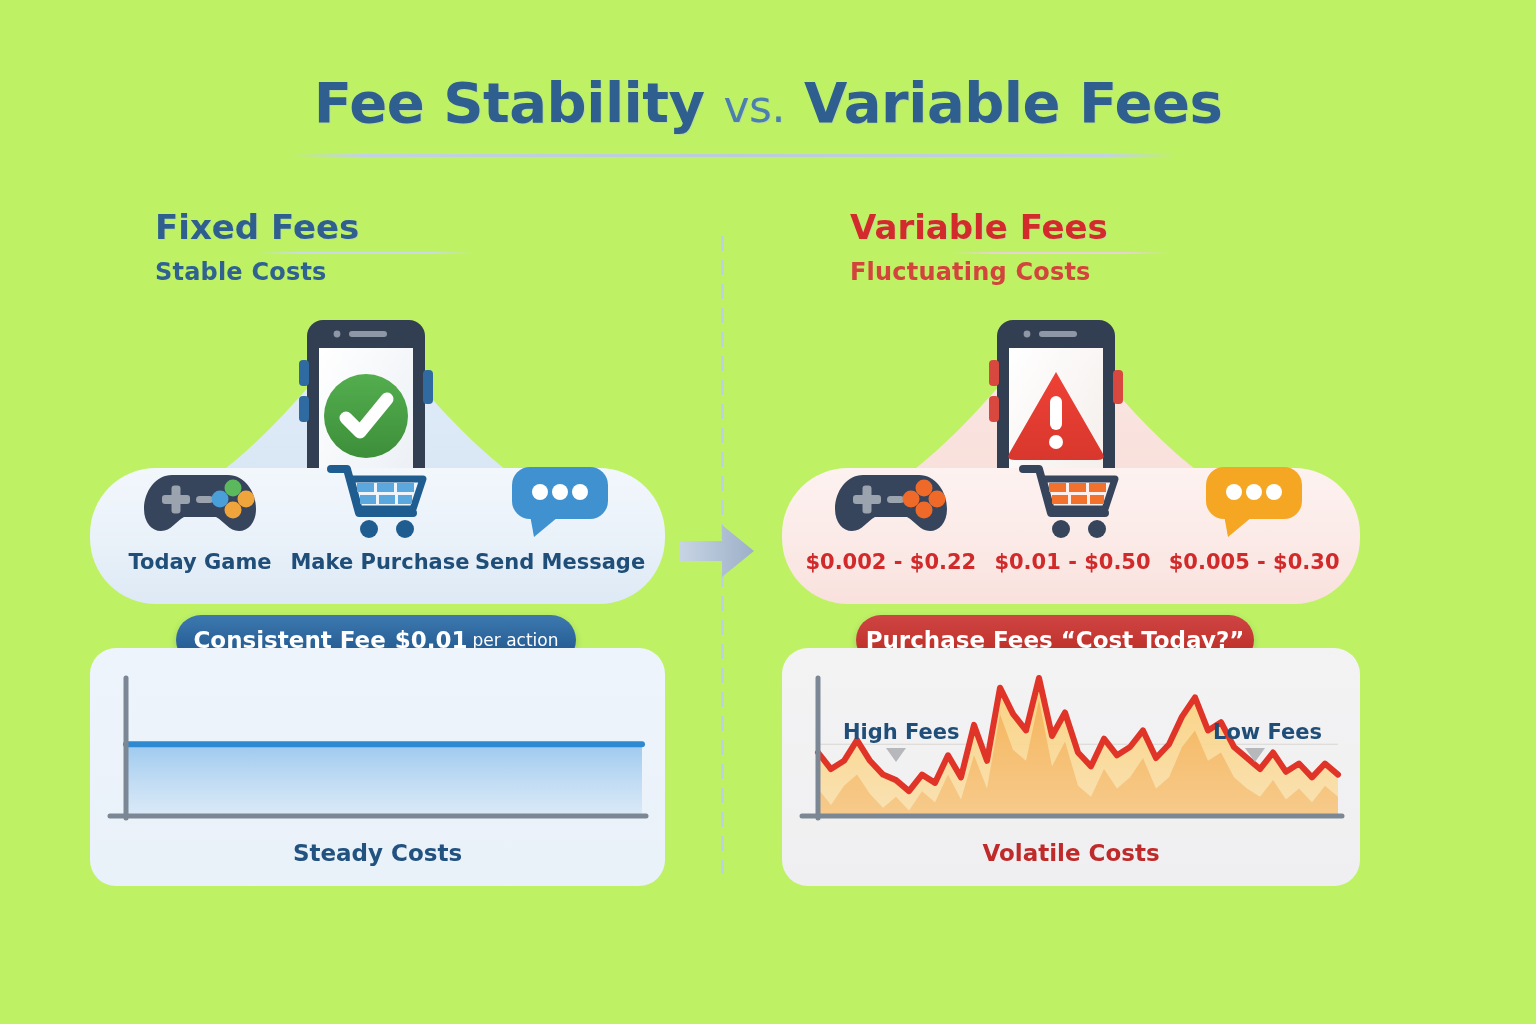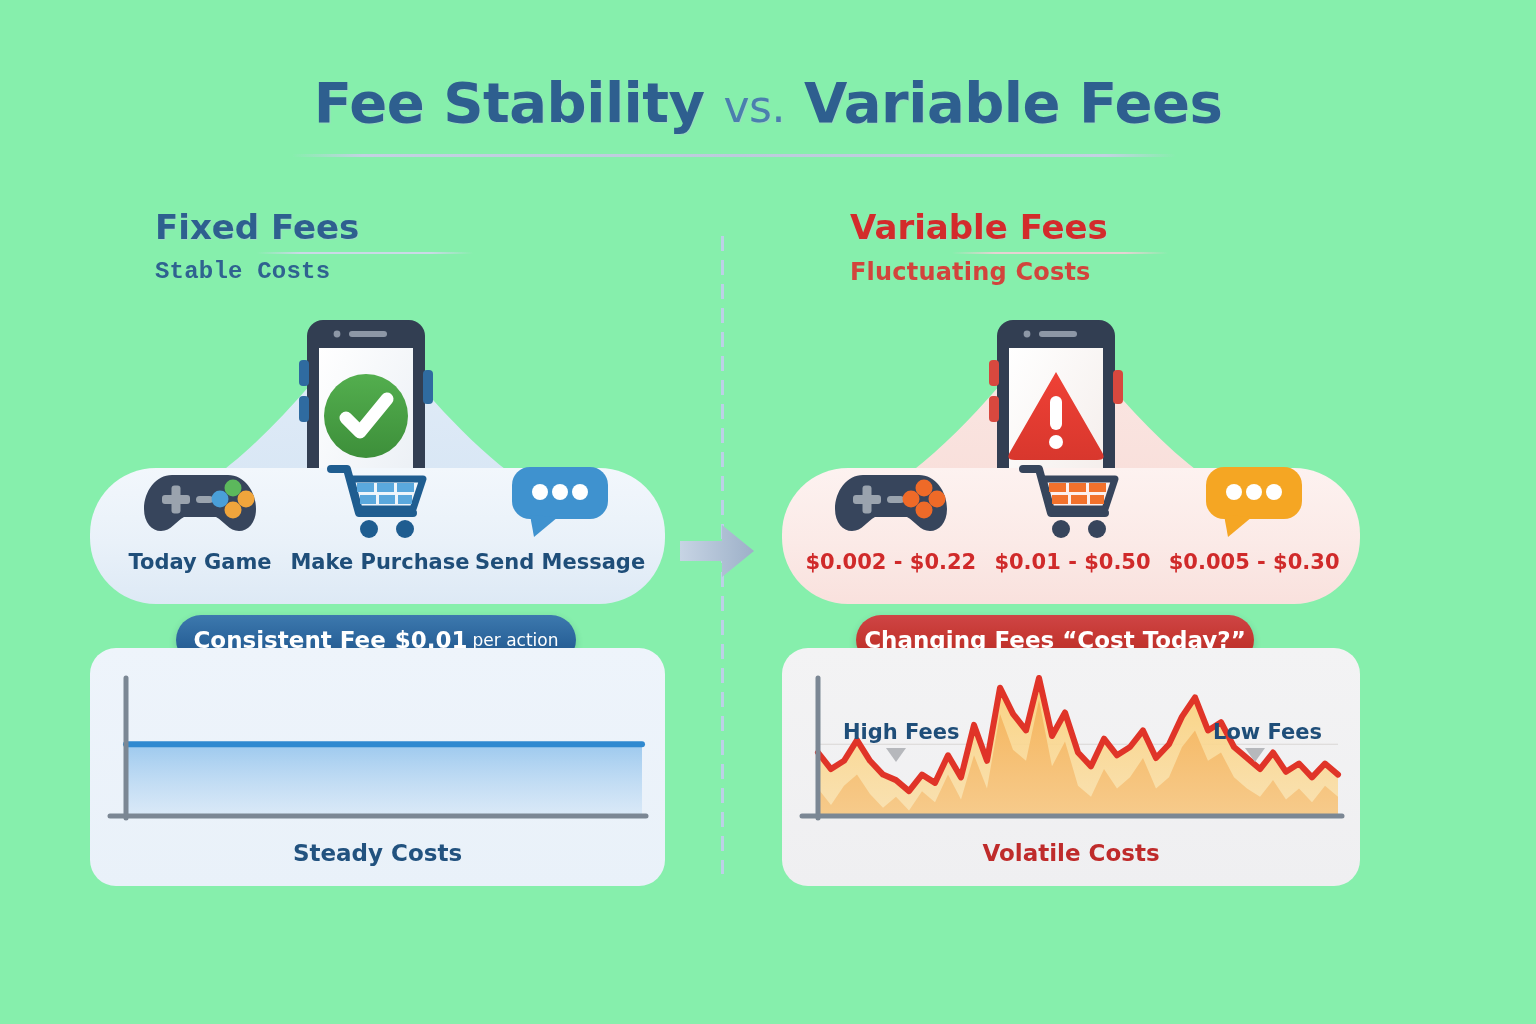--- a/index.html
+++ b/index.html
@@ -12,21 +12,21 @@
     height: 1024px;
     overflow: hidden;
     font-family: "Liberation Sans", sans-serif;
     position: relative;
   }
   #stage {
     position: absolute;
     left: 0; top: 0;
     width: 1536px;
     height: 1024px;
-    background: #86efac;
+    background: #bef264;
   }
 
   
   .title-wrap {
     position: absolute;
     left: 0; top: 72px;
     width: 1536px;
     text-align: center;
   }
   .title {
@@ -91,21 +91,21 @@
     border-radius: 2px;
   }
   .col-rule.blue { background: linear-gradient(90deg, rgba(205,218,232,0) 0%, #cbd9e7 20%, #cbd9e7 80%, rgba(205,218,232,0) 100%); }
   .col-rule.red  { background: linear-gradient(90deg, rgba(232,212,212,0) 0%, #e6d3d3 20%, #e6d3d3 80%, rgba(232,212,212,0) 100%); }
   .col-sub {
     font-family: "DejaVu Sans", sans-serif;
     font-size: 24px;
     font-weight: 600;
     letter-spacing: 0.2px;
   }
-  .col-sub.blue { color: #2f6290; font-family: Liberation Mono, monospace; }
+  .col-sub.blue { color: #2f6290; }
   .col-sub.red  { color: #d2443c; }
 
   
   .hero {
     position: absolute;
     width: 560px;
     height: 220px;
   }
   .hero.left  { left: 85px;  top: 300px; }
   .hero.right { left: 775px; top: 300px; }
@@ -447,21 +447,21 @@
     </div>
   </div>
 
   <div class="pill blue">
     <span class="pill-strong">Consistent Fee</span>
     <span class="pill-amount">$0.01</span>
     <span class="pill-small">per action</span>
   </div>
 
   <div class="pill red">
-    <span class="pill-strong">Changing Fees “Cost Today?”</span>
+    <span class="pill-strong">Purchase Fees “Cost Today?”</span>
   </div>
 
   <div class="chart-card left"></div>
   <div class="chart-card right"></div>
 
   <div class="chart-svg left">
     <svg id="chart-left" width="548" height="160" viewBox="0 0 548 160">
         <defs>
           <linearGradient id="fillSteady" x1="0" y1="0" x2="0" y2="1">
             <stop offset="0%" stop-color="#8fc2ec" stop-opacity="0.85"></stop>

